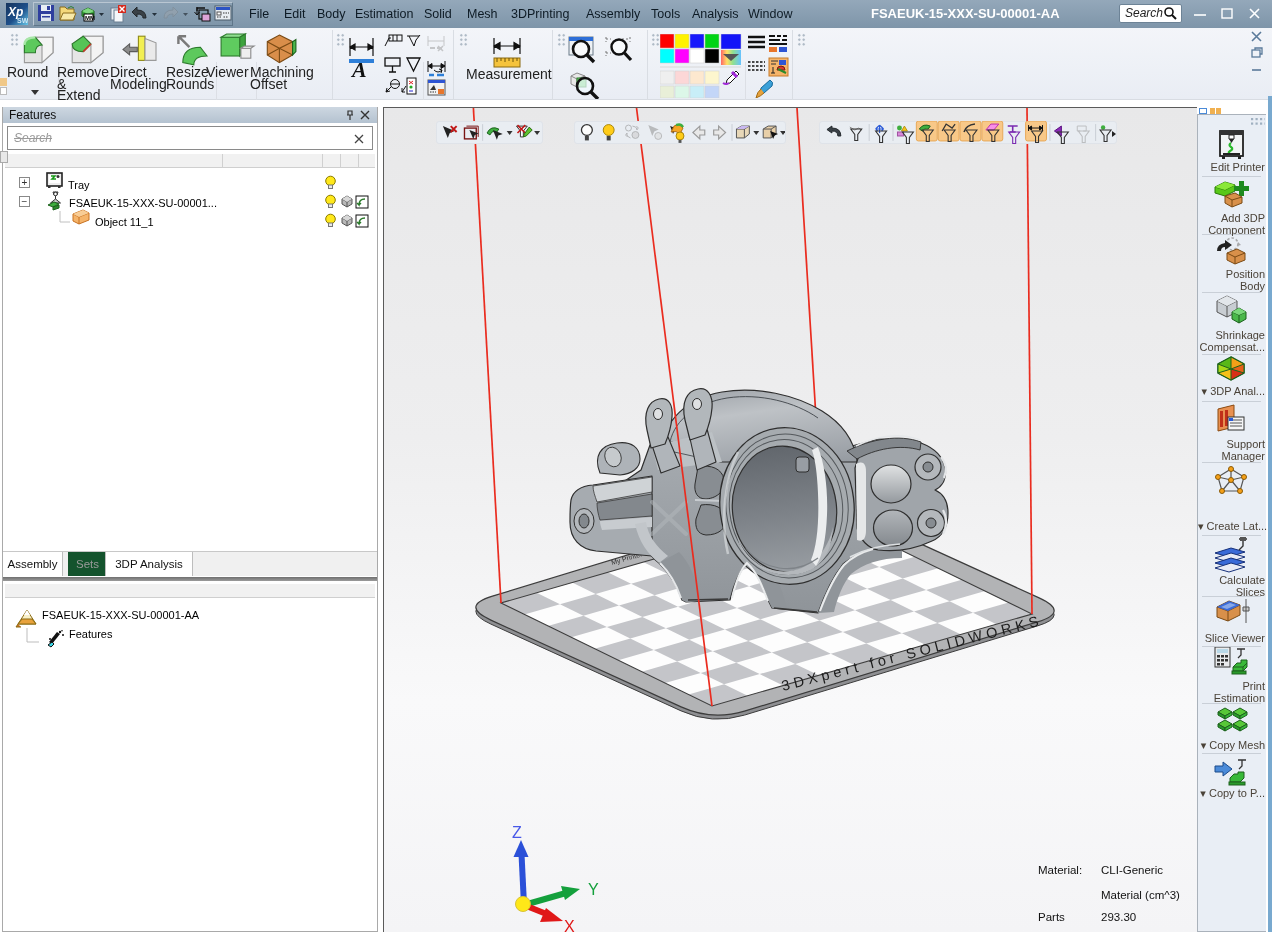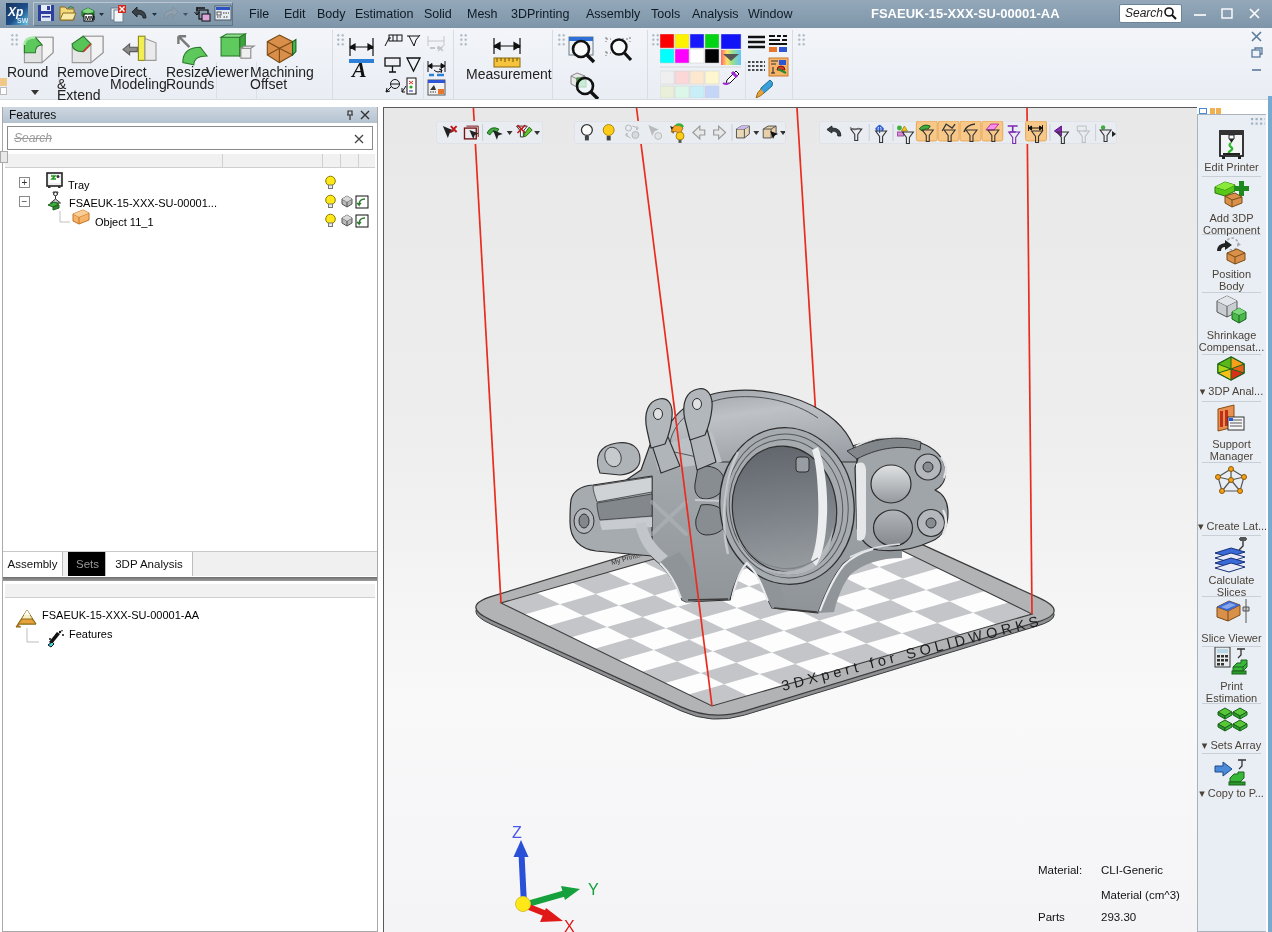--- a/index.html
+++ b/index.html
@@ -16,21 +16,21 @@
 .treehdr{position:absolute;left:2px;width:370px;height:14px;background:#f1f1f1;border-bottom:1px solid #cfcfcf}
 .trow{position:absolute;font-size:11px;color:#000;height:17px;line-height:17px}
 .expbox{position:absolute;width:11px;height:11px;border:1px solid #898989;background:#fff;font-size:10px;line-height:9px;text-align:center;color:#333}
 #tabs{position:absolute;left:0px;top:444px;width:374px;height:25px;background:#f0f0f0;border-top:1px solid #c8c8c8}
 .tab{position:absolute;top:0;height:24px;font-size:11.5px;line-height:24px;text-align:center;border-right:1px solid #bdbdbd}
 #splitter{position:absolute;left:0;top:470px;width:374px;height:4px;background:linear-gradient(#6f6f6f,#9b9b9b)}
 #viewport{left:383px;top:107px;width:814px;height:825px;border-top:1px solid #5a5a5a;border-left:1px solid #5a5a5a;background:linear-gradient(#e8e8e9,#eeeeef 40%,#f9f9fa 72%,#f4f4f6)}
 .vtb{position:absolute;height:23px;background:#e9edf2;border-radius:3px;border:1px solid #dfe3e9;display:flex;align-items:center}
 .vtb svg{display:block}
 #rightpanel{left:1197px;top:114px;width:69px;height:818px;background:#e9eef5;border:1px solid #aab2bb;border-right:none}
-.rp-item{position:absolute;width:67px;white-space:nowrap;text-align:center;font-size:11px;color:#4a4238;line-height:12px}
+.rp-item{position:absolute;width:67px;white-space:nowrap;text-align:right;font-size:11px;color:#4a4238;line-height:12px}
 .rp-sep{position:absolute;left:4px;width:59px;height:1px;background:#c9cfd7}
 #rightedge{left:1268px;top:96px;width:4px;height:836px;background:#78a9cf}
 </style></head>
 <body>
 <div id="titlebar" class="abs">
 <svg class="abs" style="left:6px;top:3px" width="22" height="22">
  <defs>
         <linearGradient id="xplg" x1="0" y1="0" x2="1" y2="1">
           <stop offset="0" stop-color="#16345c"></stop>
           <stop offset=".55" stop-color="#1d4f8a"></stop>
@@ -412,21 +412,21 @@
         <rect x="0" y="0" width="12" height="12" fill="#fff" stroke="#111"></rect>
         <path d="M9 3 q-6 0 -6 6 l-2 -2 m2 2 l2 -2" stroke="#2a7a2a" fill="none" stroke-width="1.4"></path>
       </g>
       <g transform="translate(1,20)">
         <rect x="0" y="0" width="12" height="12" fill="#fff" stroke="#111"></rect>
         <path d="M9 3 q-6 0 -6 6 l-2 -2 m2 2 l2 -2" stroke="#2a7a2a" fill="none" stroke-width="1.4"></path>
       </g>
     </svg>
 <div id="tabs">
  <div class="tab" style="left:0;width:60px;background:#fff;color:#111;border-right:1px solid #bdbdbd">Assembly</div>
- <div class="tab" style="left:65px;width:40px;background:#000000;color:#9a9a9a">Sets</div>
+ <div class="tab" style="left:65px;width:40px;background:#14532d;color:#9a9a9a">Sets</div>
  <div class="tab" style="left:102px;width:88px;background:#fff;color:#111;border-left:1px solid #bdbdbd">3DP Analysis</div>
 </div>
 <div id="splitter"></div>
 <div class="treehdr" style="top:477px"></div>
 <svg class="abs" style="left:0;top:495px" width="374" height="60">
  <g transform="translate(15,8)">
         <path d="M9 0 L18 14 L0 14 Z" fill="#f8f0c8" stroke="#8a6a10"></path>
         <path d="M4 9 L14 9 L18 14 L0 14 Z" fill="#e8a23c" stroke="#8a6a10"></path>
         <path d="M9 0 L12 5 L6 5 Z" fill="#fff"></path>
         <path d="M0 14 l-2 3 5 0" fill="#c87222" stroke="#8a6a10"></path>
@@ -948,18 +948,18 @@
     <div class="rp-item" style="left:0;top:46px">Edit Printer</div>
     <div class="rp-item" style="left:0;top:97px">Add 3DP<br>Component</div>
     <div class="rp-item" style="left:0;top:153px">Position<br>Body</div>
     <div class="rp-item" style="left:0;top:214px">Shrinkage<br>Compensat...</div>
     <div class="rp-item" style="left:0;top:270px">▾ 3DP Anal...</div>
     <div class="rp-item" style="left:0;top:323px">Support<br>Manager</div>
     <div class="rp-item" style="left:0;top:405px">▾ Create Lat...</div>
     <div class="rp-item" style="left:0;top:459px">Calculate<br>Slices</div>
     <div class="rp-item" style="left:0;top:517px">Slice Viewer</div>
     <div class="rp-item" style="left:0;top:565px">Print<br>Estimation</div>
-    <div class="rp-item" style="left:0;top:624px">▾ Sets Array</div>
+    <div class="rp-item" style="left:0;top:624px">▾ Copy Mesh</div>
     <div class="rp-item" style="left:0;top:672px">▾ Copy to P...</div>
   </div>
 <div id="rightedge" class="abs"></div>
 <div class="abs" style="left:0;top:78px;width:7px;height:8px;background:#f0c888"></div>
 <div class="abs" style="left:0;top:87px;width:7px;height:8px;background:#fff;border:1px solid #bbb"></div>
 <div class="abs" style="left:0;top:151px;width:8px;height:12px;background:#e8e8e8;border:1px solid #aaa"></div>
 </body></html>

